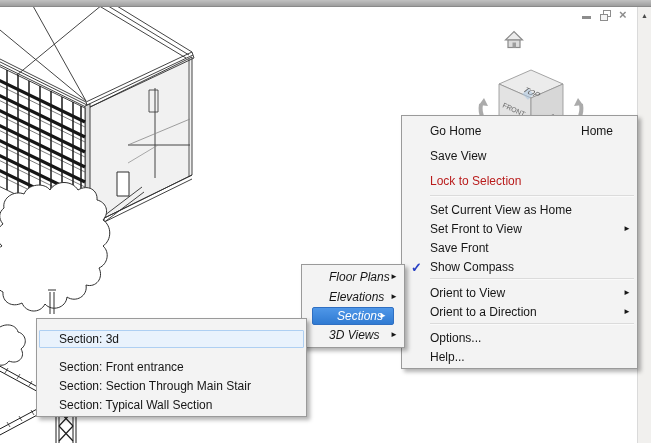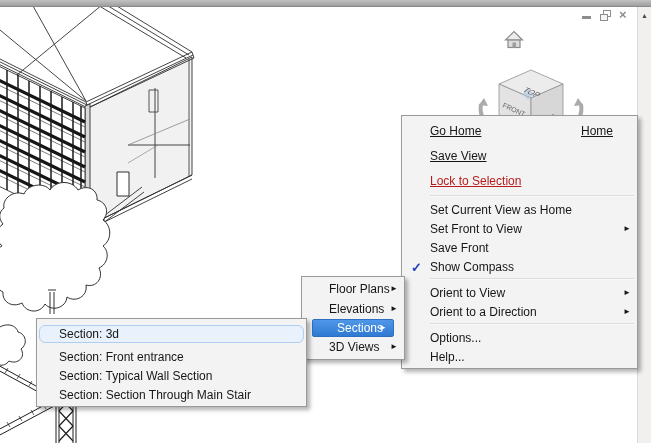--- a/index.html
+++ b/index.html
@@ -18,36 +18,36 @@
   .wbtn .x{position:absolute;top:-2px;left:0;font-size:13px;font-weight:bold;color:#8d8d8d;line-height:13px;}
   .vscroll{position:absolute;right:0;top:7px;width:13px;height:436px;background:#f1f0ee;
            border-left:1px solid #dadada;z-index:2;}
   .vscroll .up{display:block;text-align:center;font-size:7px;color:#4a4a4a;padding-top:5px;}
 
   
   .menu{position:absolute;background:#f3f3f3;border:1px solid #9a9a9a;
         box-shadow:3px 3px 4px rgba(0,0,0,.30);padding:2px 0;box-sizing:border-box;
         font-size:12px;color:#161616;}
   .menu-main{left:401px;top:115px;width:237px;z-index:5;}
-  .menu-views{left:301px;top:276px;width:104px;z-index:6;}
+  .menu-views{left:301px;top:264px;width:104px;z-index:6;font-style:italic;}
   .menu-sections{left:36px;top:318px;width:271px;z-index:7;}
   .mi{position:relative;display:flex;align-items:center;height:19px;padding:0 8px 0 28px;
       white-space:nowrap;cursor:default;}
-  .mi.tall{height:25px;text-decoration:underline;}
+  .mi.tall{height:25px;}
   .menu-views .mi{height:20px;padding-left:27px;}
   .menu-sections .mi{height:19px;padding-left:22px;}
   .mi .sc{margin-left:auto;padding-right:16px;}
   .mi .arrow{position:absolute;right:6px;top:50%;transform:translateY(-50%);font-size:8px;line-height:1;}
   .mi .check{position:absolute;left:9px;top:50%;transform:translateY(-50%);
              color:#2840c4;font-weight:bold;font-size:13px;}
   .mi.disabled{color:#b91c1c;}
   .mi.sel-blue{background:linear-gradient(#4f97e8,#2f7ad2);border:1px solid #2f6fc2;border-radius:2px;
                color:#fff;margin:0 10px;padding-left:24px;height:18px;box-sizing:border-box;}
-  .menu-sections .mi.sel-lite{background:#e9f2fc;border:1px solid #aecff2;border-radius:6px;
-               margin:4px 2px;height:18px;padding-left:19px;box-sizing:border-box;}
+  .menu-sections .mi.sel-lite{background:#e9f2fc;border:1px solid #aecff2;border-radius:1px;
+               margin:9px 2px;height:18px;padding-left:19px;box-sizing:border-box;}
   .sep{height:1px;background:#dbdbdb;border-bottom:1px solid #fafafa;margin:2px 3px 3px 28px;}
 
   svg text{font-family:"Liberation Sans",sans-serif;}
 </style>
 </head>
 <body>
 
 <div class="stage">
 
   <svg class="stage" width="651" height="443" viewBox="0 0 651 443" style="z-index:1;">
@@ -201,20 +201,20 @@
   </div>
 
   <div class="menu menu-sections">
     <div class="mi sel-lite">
       <span>Section: 3d</span>
     </div>
     <div class="mi">
       <span>Section: Front entrance</span>
     </div>
     <div class="mi">
+      <span>Section: Section Through Main Stair</span>
+    </div>
+    <div class="mi">
       <span>Section: Typical Wall Section</span>
     </div>
-    <div class="mi">
-      <span>Section: Section Through Main Stair</span>
-    </div>
   </div>
 
 </div>
 
 </body></html>

